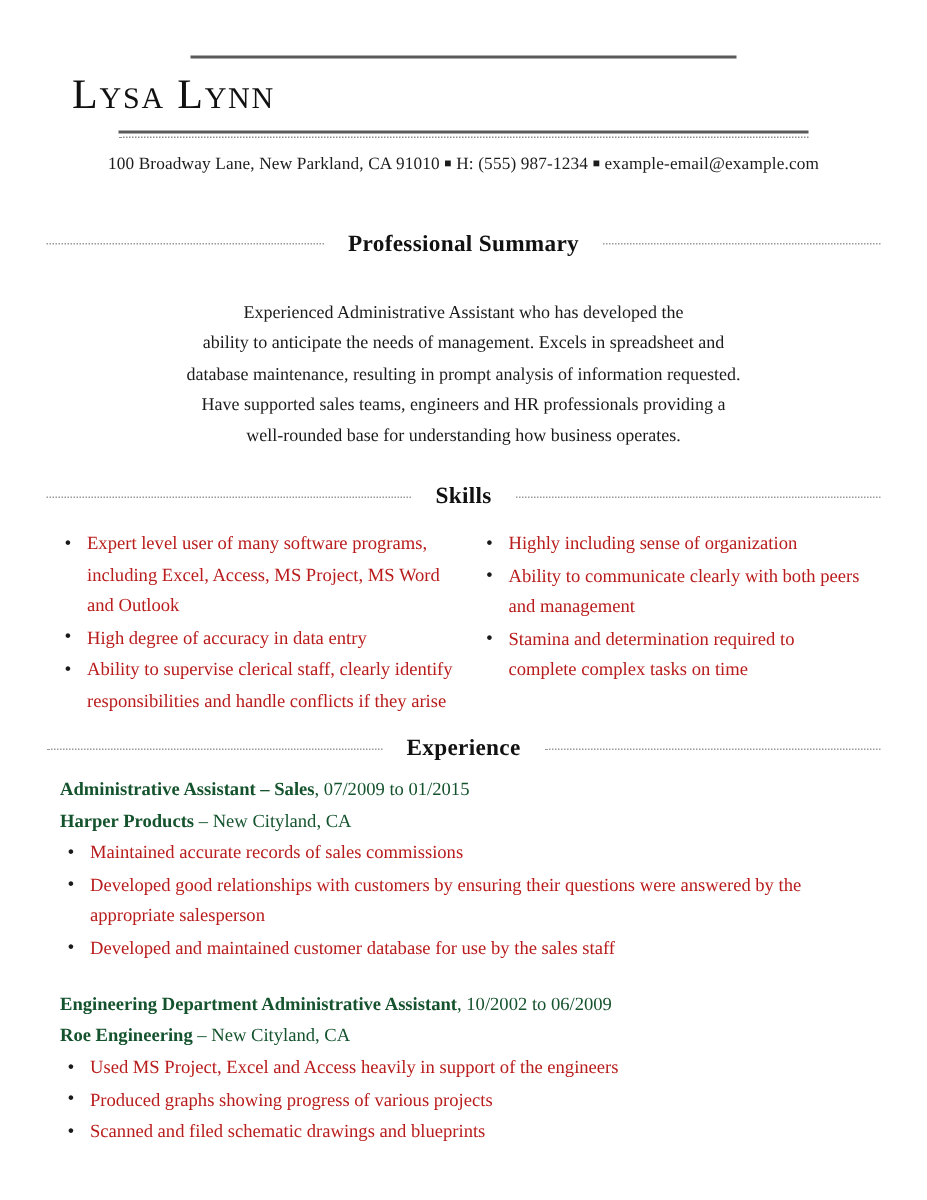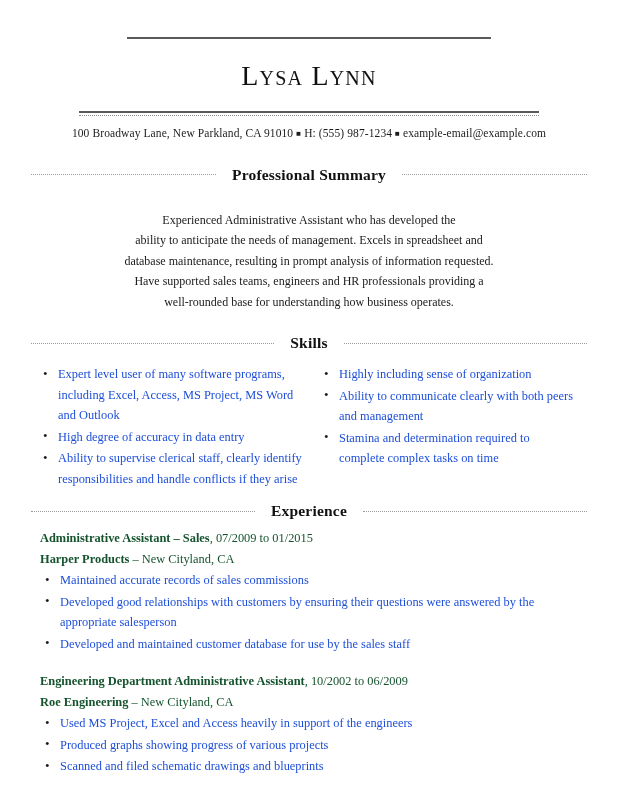--- a/index.html
+++ b/index.html
@@ -29,29 +29,29 @@
   .header {
     padding: 0 48px;
     margin-top: 37px;
   }
   .name-rule-top {
     height: 0;
     border-top: 2px solid #5a5a5a;
     margin: 0 79px 0 79px;
   }
   .name {
-    text-align: center;
+    text-align: left;
     font-family: "Liberation Serif", "DejaVu Serif", serif;
     font-size: 28px;
     line-height: 44px;
     letter-spacing: 1.2px;
     font-variant: small-caps;
     font-weight: 400;
     color: #111111;
-    margin: 12px;
+    margin: 0;
     padding: 3px 0 1px 0;
   }
   .name-rule-bottom {
     margin: 0 31px 0 31px;
   }
   .name-rule-bottom .solid {
     height: 0;
     border-top: 2px solid #5a5a5a;
   }
   .name-rule-bottom .dots {
@@ -120,21 +120,21 @@
   ul.bullets {
     list-style: none;
     margin: 0;
     padding: 0;
   }
   ul.bullets > li {
     position: relative;
     padding-left: 18px;
     font-size: 12.4px;
     line-height: 20.5px;
-    color: #1d4ed8;
+    color: #b91c1c;
     margin: 0 0 1px 0;
   }
   ul.bullets > li::before {
     content: "\2022";
     position: absolute;
     left: 3px;
     top: -0.5px;
     font-size: 13px;
     line-height: 20.5px;
     color: #1a1a1a;
@@ -169,21 +169,21 @@
     <h1 class="name">Lysa Lynn</h1>
     <div class="name-rule-bottom">
       <div class="solid"></div>
       <div class="dots"></div>
     </div>
     <div class="contact">
       <span>100 Broadway Lane, New Parkland, CA 91010</span><span class="sep">■</span><span>H: (555) 987-1234</span><span class="sep">■</span><span>example-email@example.com</span>
     </div>
   </div>
 
-  <div style="margin-top:24px">
+  <div style="margin-top:36px">
     <div class="section-head">
       <span class="rule"></span>
       <span class="title">Professional Summary</span>
       <span class="rule"></span>
     </div>
     <div class="summary">
       <p>Experienced Administrative Assistant who has developed the</p>
       <p>ability to anticipate the needs of management. Excels in spreadsheet and</p>
       <p>database maintenance, resulting in prompt analysis of information requested.</p>
       <p>Have supported sales teams, engineers and HR professionals providing a</p>

